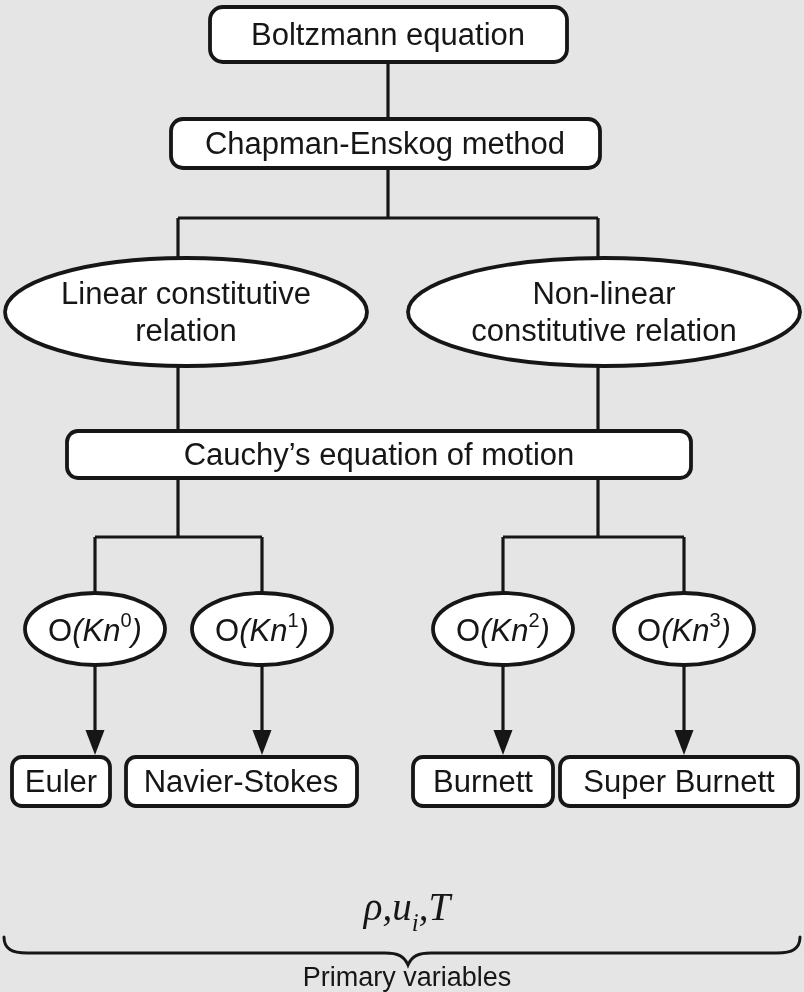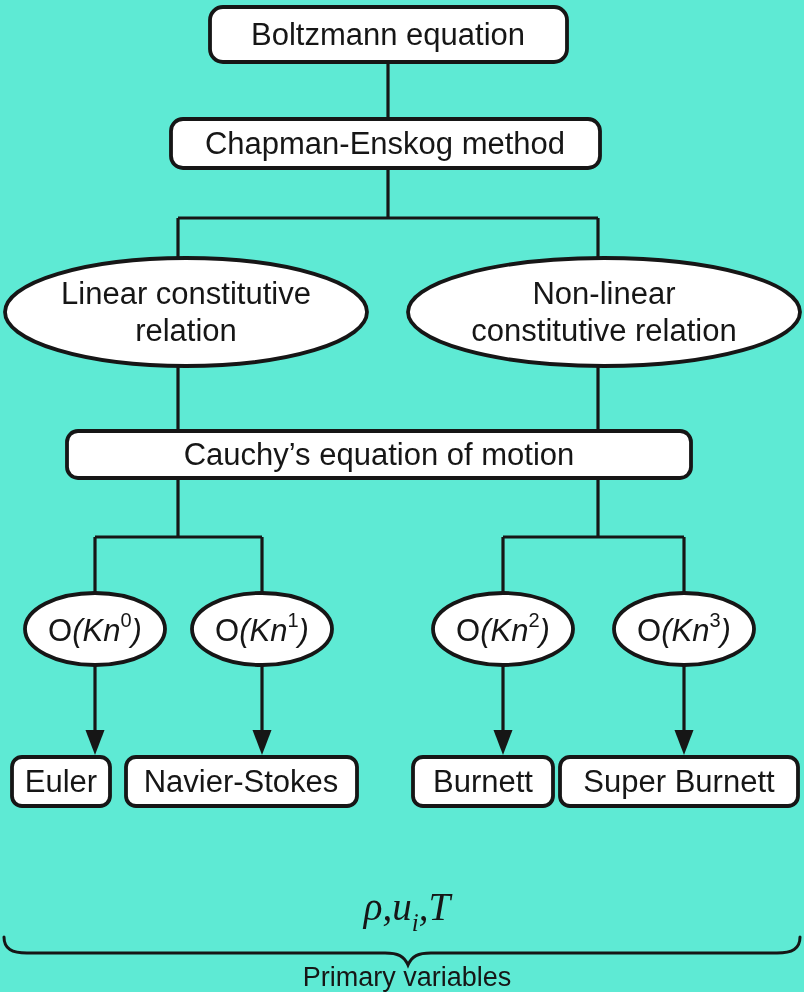--- a/index.html
+++ b/index.html
@@ -4,21 +4,21 @@
 <style>
   html, body {
     margin: 0;
     padding: 0;
     background: #ffffff;
   }
   #stage {
     position: relative;
     width: 804px;
     height: 992px;
-    background: #5eead4;
+    background: #e5e5e5;
     overflow: hidden;
   }
   svg {
     display: block;
   }
   svg text {
     font-family: "Liberation Sans", sans-serif;
     font-size: 31px;
     fill: #161616;
   }

